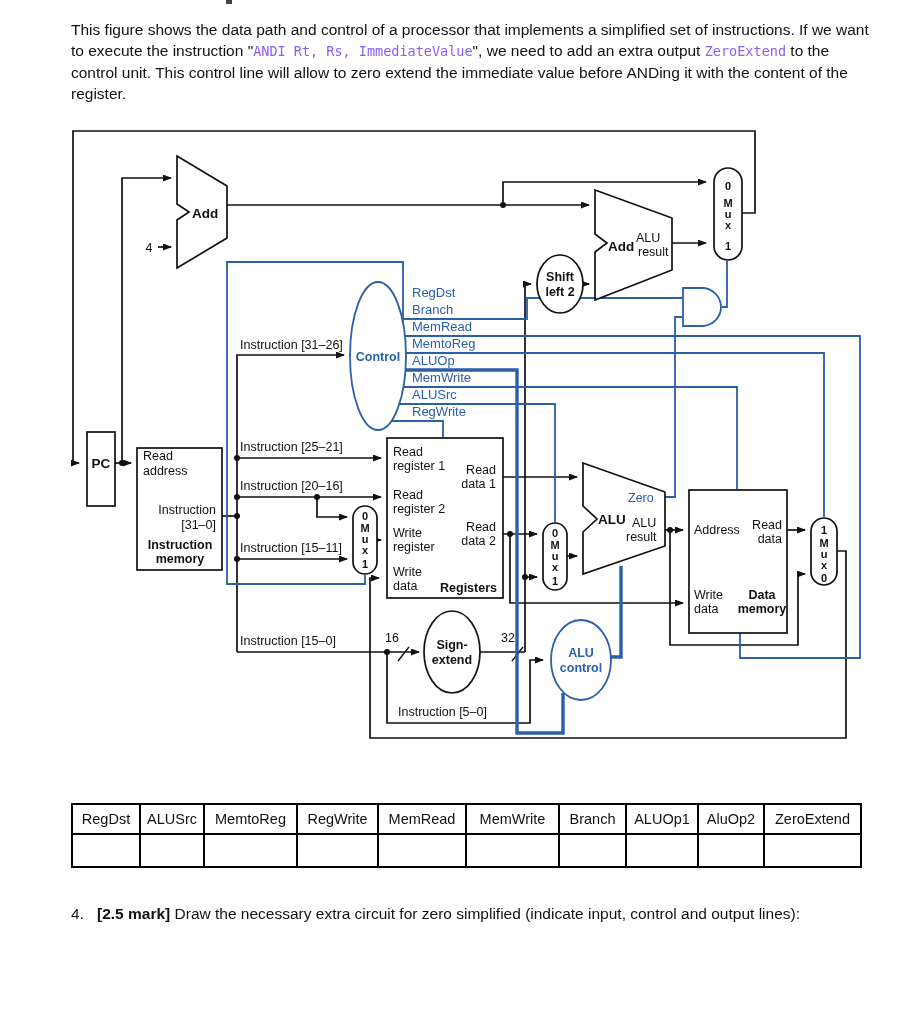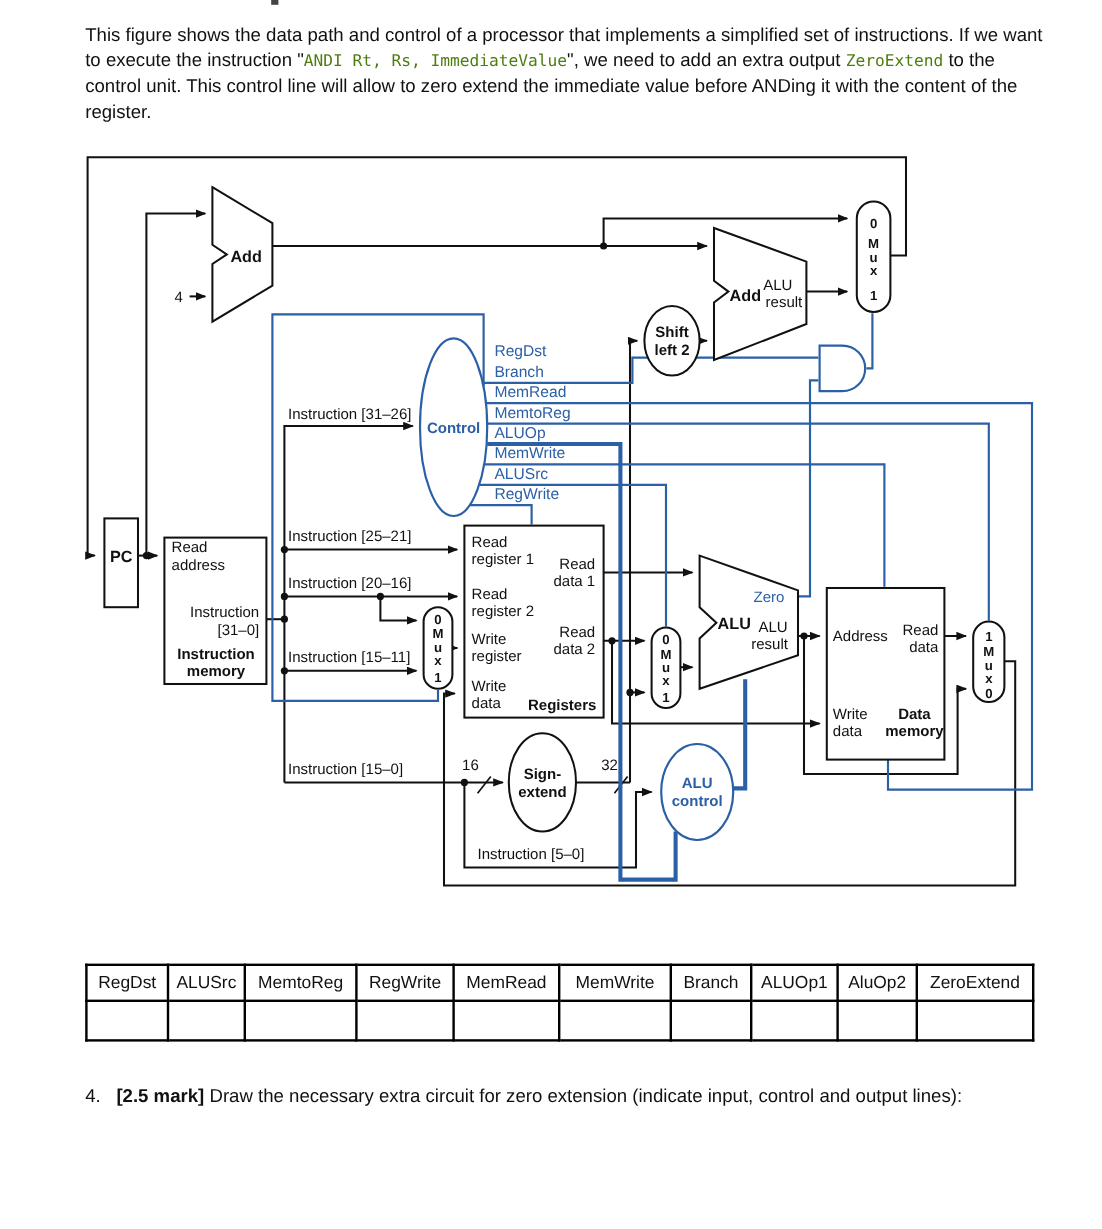--- a/index.html
+++ b/index.html
@@ -1,19 +1,19 @@
 <!DOCTYPE html>
 <html><head>
 <meta charset="utf-8">
 <style>
   html,body{margin:0;padding:0;background:#fff;}
   .page{position:relative;width:918px;height:1024px;background:#fff;overflow:hidden;
         font-family:"Liberation Sans",sans-serif;color:#111;}
   .para{position:absolute;left:71px;top:19px;width:798px;font-size:15.5px;line-height:21px;}
-  .mono{font-family:"DejaVu Sans Mono",monospace;font-size:13.5px;color:#4d7c0f;}
+  .mono{font-family:"DejaVu Sans Mono",monospace;font-size:13.5px;color:#8b5cf6;}
   .q{position:absolute;left:71px;font-size:15.5px;line-height:21px;width:810px;}
   .qnum{display:inline-block;width:26px;}
   .bold{font-weight:bold;}
   .anstable{position:absolute;left:71px;top:803px;border-collapse:collapse;table-layout:fixed;}
   .anstable td,.anstable th{border:2px solid #000;font-weight:normal;font-size:14.5px;
         text-align:center;padding:0;vertical-align:middle;}
   .anstable th{height:28px;}
   .anstable td{height:31px;}
   svg{position:absolute;left:0;top:0;}
   .artifact{position:absolute;left:226px;top:0;width:6px;height:4px;background:#444;}
@@ -289,14 +289,14 @@
       <td></td>
       <td></td>
       <td></td>
       <td></td>
       <td></td>
       <td></td>
     </tr>
   </tbody>
     </table>
 
-  <div class="q" style="top:903px;"><span class="qnum">4.</span><span class="bold">[2.5 mark]</span><span> Draw the necessary extra circuit for zero extension (indicate input, control and output lines):</span></div>
+  <div class="q" style="top:903px;"><span class="qnum">4.</span><span class="bold">[2.5 mark]</span><span> Draw the necessary extra circuit for zero simplified (indicate input, control and output lines):</span></div>
 </div>
 
 </body></html>

